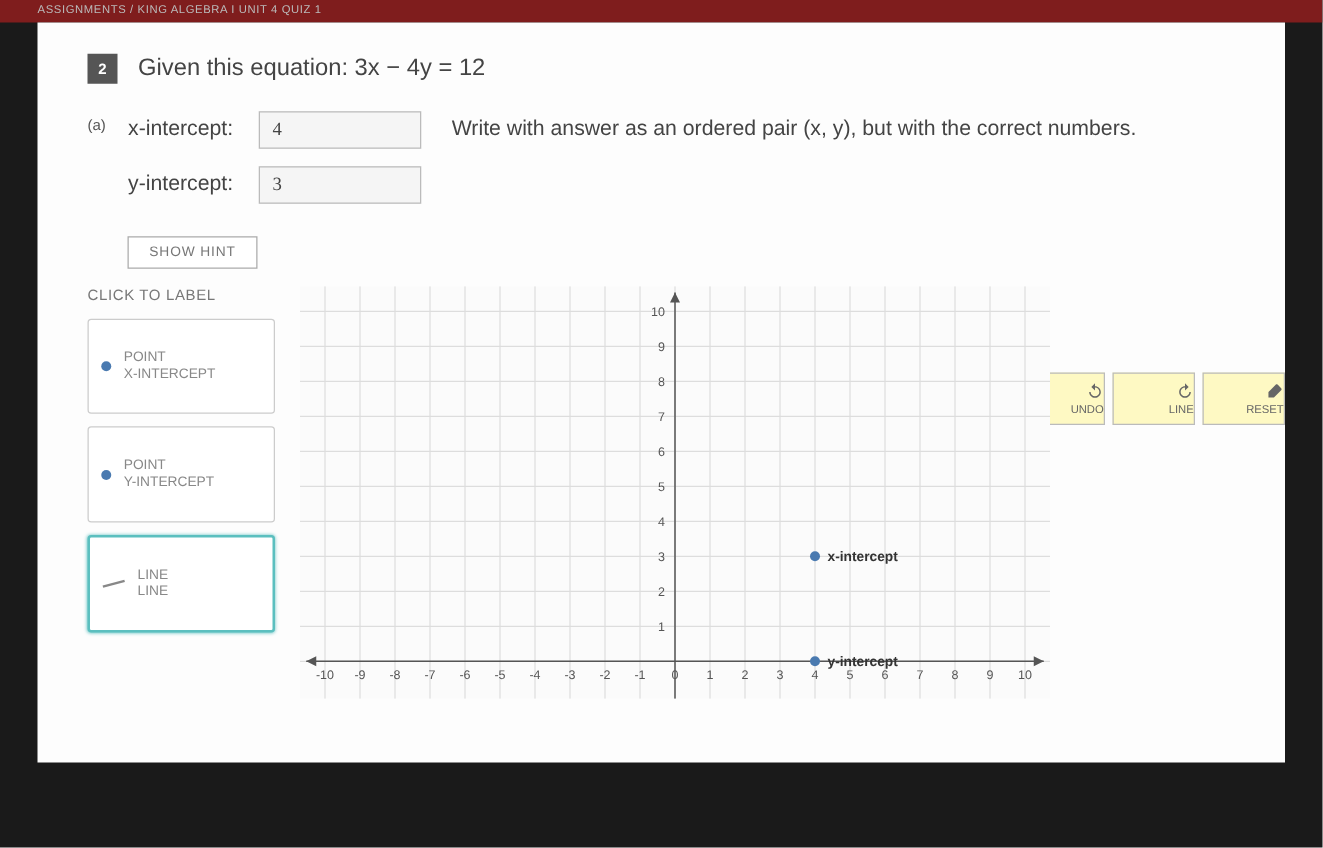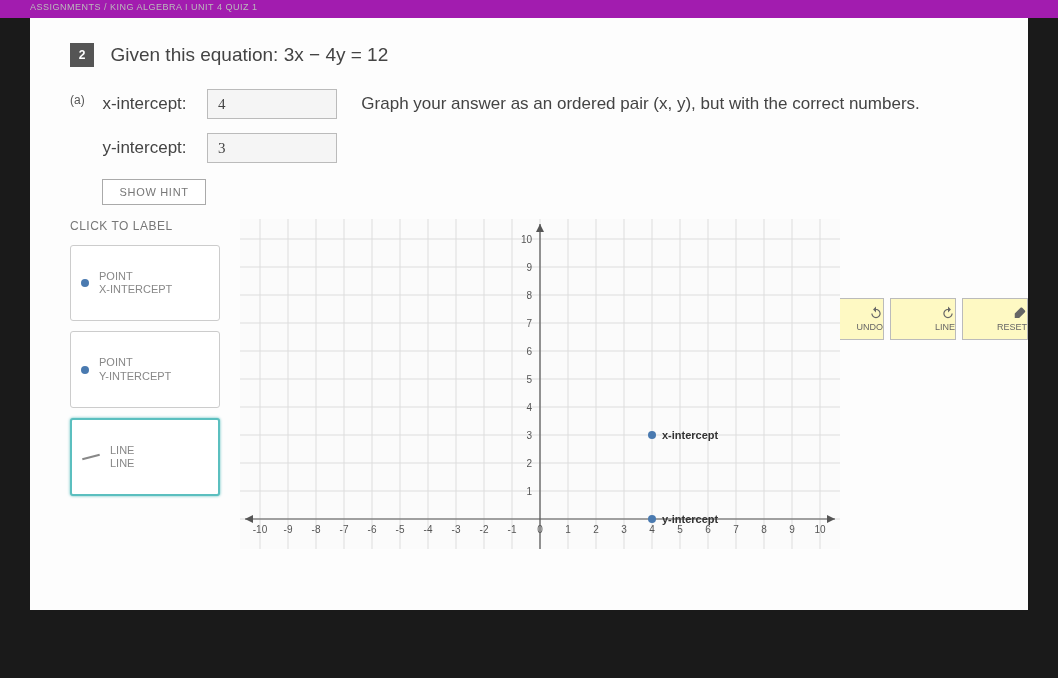--- a/index.html
+++ b/index.html
@@ -1,28 +1,28 @@
 <!DOCTYPE html>
 <html><head>
 <meta charset="utf-8">
 <style>
 *{box-sizing:border-box;margin:0;padding:0}
 body{font-family:Arial,Helvetica,sans-serif;background:#1a1a1a;width:1058px;height:678px;overflow:hidden;color:#333}
-.toolbar{height:18px;background:#a21caf;color:#bbb;font-size:9px;padding:2px 30px;letter-spacing:.5px}
+.toolbar{height:18px;background:#7f1d1d;color:#bbb;font-size:9px;padding:2px 30px;letter-spacing:.5px}
 .page{background:#fdfdfd;margin:0 30px;padding:25px 40px 0 40px;height:592px;position:relative}
 .qnum{display:inline-flex;width:24px;height:24px;background:#555;color:#fff;font-size:12px;align-items:center;justify-content:center;font-weight:bold;margin-right:12px;vertical-align:middle}
 .qtext{font-size:19px;color:#444;vertical-align:middle}
 .part{margin:22px 0 0 0}
 .partlbl{font-size:12px;color:#555;display:inline-block;width:28px;vertical-align:top;padding-top:4px}
 .partbody{display:inline-block;vertical-align:top}
 .row{margin-bottom:14px}
 .ilabel{display:inline-block;width:100px;font-size:17px;color:#444}
 .ibox{display:inline-block;border:1px solid #bbb;background:#f5f5f5;height:30px;width:130px;padding:4px 10px;font-size:15px;font-family:Georgia,serif;color:#444}
 .helper{display:inline-block;font-size:17px;color:#444;margin-left:20px}
-.hint{border:1px solid #aaa;background:#fff;padding:6px 16px;font-size:11px;color:#777;letter-spacing:.7px;margin-top:2px;cursor:pointer}
+.hint{border:1px solid #aaa;background:#fff;padding:6px 16px;font-size:11px;color:#777;letter-spacing:.7px;margin-top:12px;cursor:pointer}
 .toolrow{position:absolute;right:0;top:280px;display:flex;gap:6px}
 .tool{border:1px solid #bbb;background:#fef9c3;width:66px;height:42px;display:flex;flex-direction:column;align-items:flex-end;justify-content:center;font-size:9px;color:#666;cursor:pointer;gap:2px}
 .tool svg{width:14px;height:14px}
 .graphzone{margin-top:14px;display:flex;gap:20px}
 .leftcol{width:150px}
 .cts{font-size:12px;color:#777;letter-spacing:.5px;margin-bottom:12px}
 .optbox{border:1px solid #ccc;border-radius:3px;padding:24px 10px;margin-bottom:10px;font-size:11px;color:#888;display:flex;align-items:center;gap:10px;cursor:pointer;background:#fff}
 .optbox.sel{border:2px solid #5bbfbf;box-shadow:0 0 3px #5bbfbf}
 .dot{width:8px;height:8px;background:#4a7ab0;border-radius:50%;flex:none}
 .lineicon{width:18px;height:2px;background:#888;flex:none;transform:rotate(-15deg)}
@@ -43,21 +43,21 @@
     <span class="qnum">2</span>
     <span class="qtext">Given this equation: 3x − 4y = 12</span>
   </div>
 
   <div class="part">
     <span class="partlbl">(a)</span>
     <div class="partbody">
       <div class="row">
         <span class="ilabel">x-intercept:</span>
         <input class="ibox" value="4" style="">
-        <span class="helper">Graph your answer as an ordered pair (x, y), but with the correct numbers.</span>
+        <span class="helper">Write with answer as an ordered pair (x, y), but with the correct numbers.</span>
       </div>
       <div class="row">
         <span class="ilabel">y-intercept:</span>
         <input class="ibox" value="3" style="">
       </div>
       <button class="hint">SHOW HINT</button>
     </div>
   </div>
 
 

